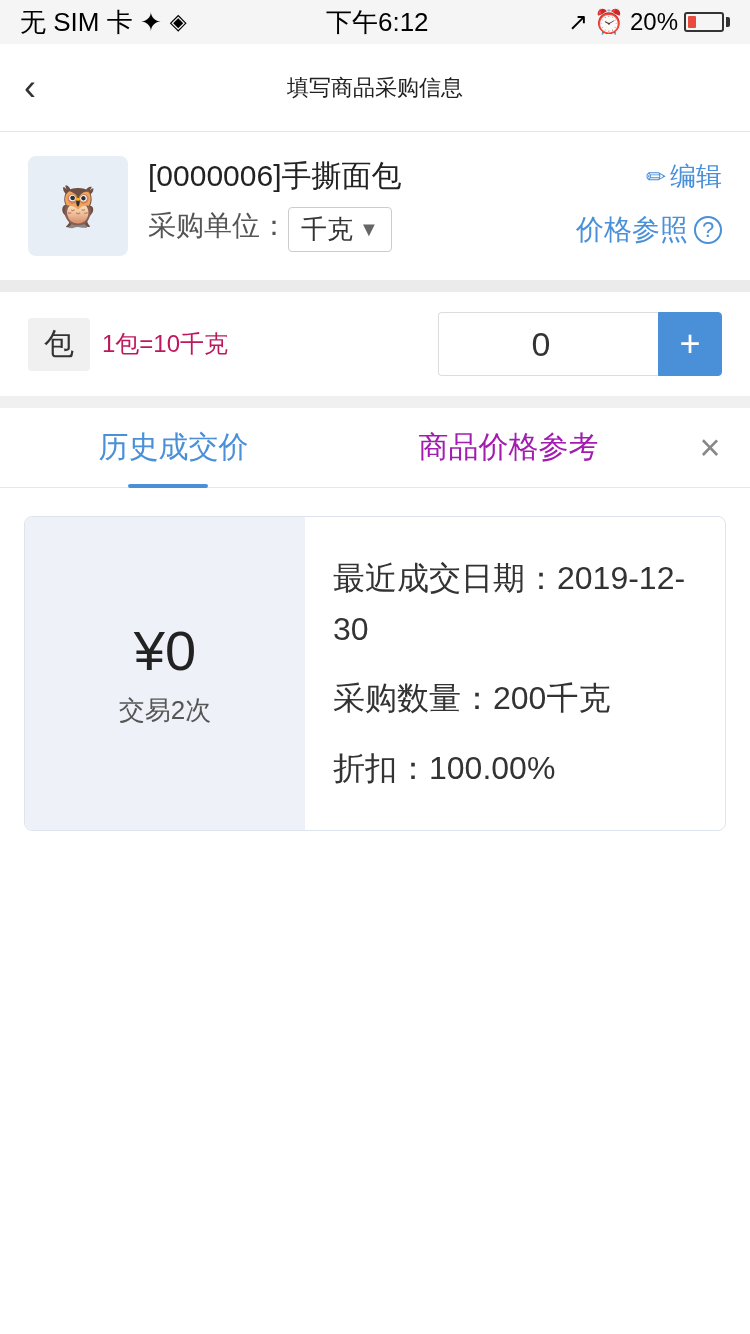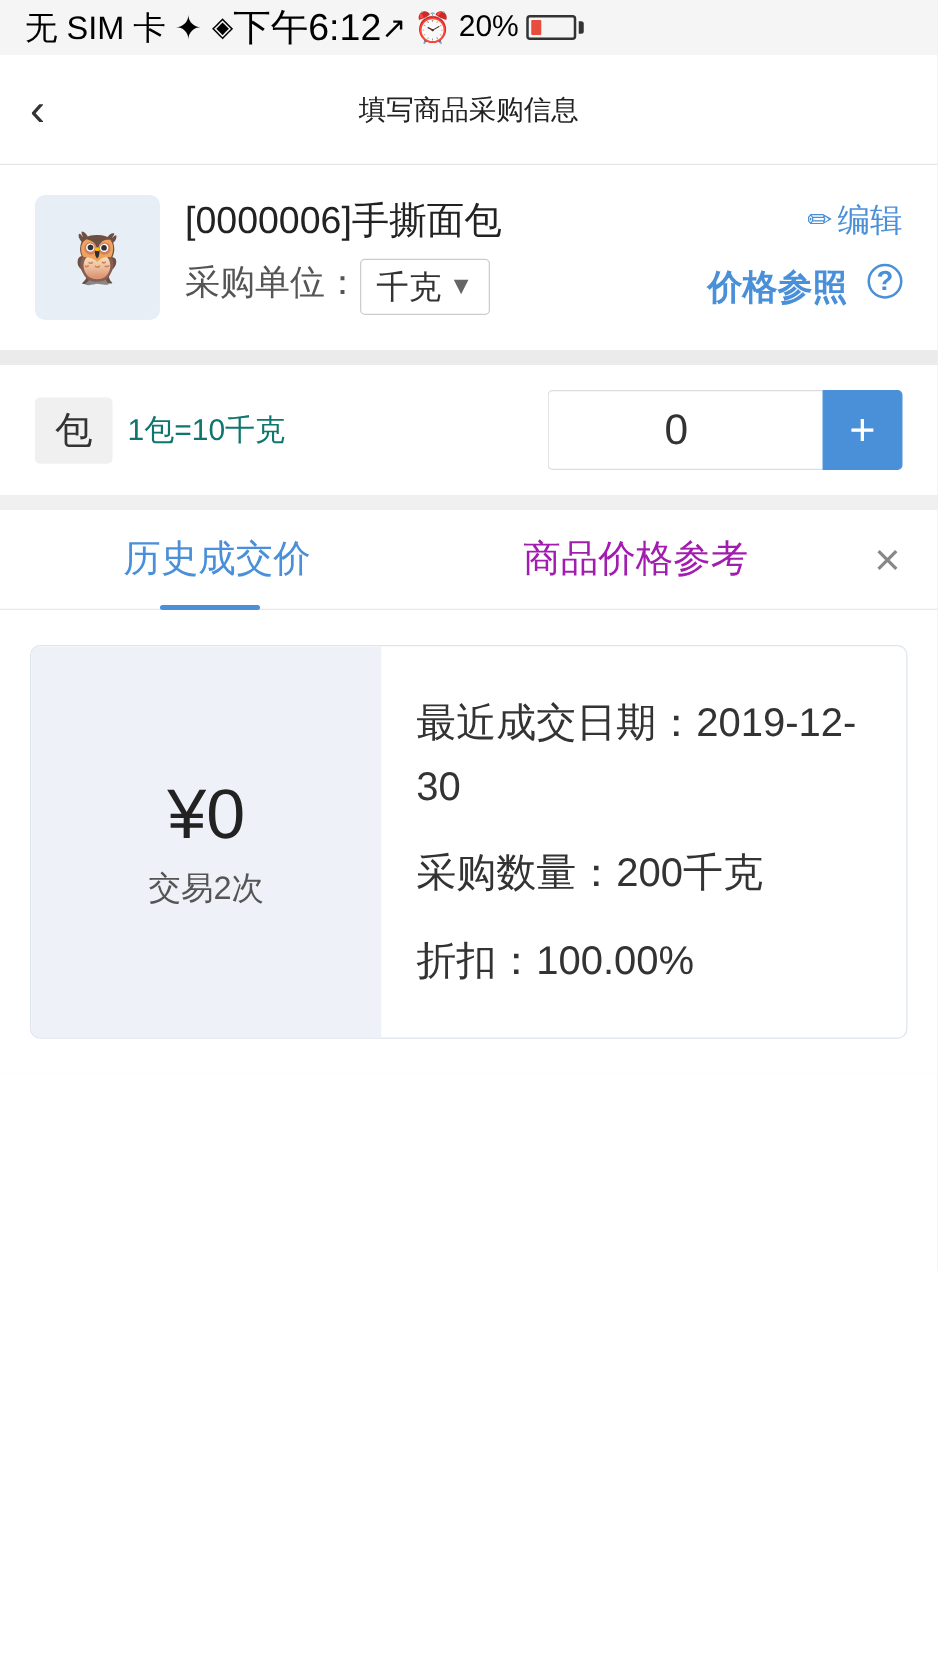--- a/index.html
+++ b/index.html
@@ -13,32 +13,33 @@
       overflow-x: hidden;
     }
 
     
     .status-bar {
       width: 750px;
       height: 44px;
       background: #f5f5f5;
       display: flex;
       align-items: center;
+      justify-content: space-between;
       padding: 12px 20px;
       font-size: 28px;
       font-weight: 500;
     }
     .status-left {
       display: flex;
       align-items: center;
       gap: 8px;
       font-size: 26px;
     }
     .status-center {
-      font-size: 30px;
+      font-size: 26px;
       font-weight: 500;
     }
     .status-right {
       display: flex;
       align-items: center;
       gap: 6px;
       font-size: 24px;
     }
     .battery-icon {
       display: inline-flex;
@@ -165,26 +166,25 @@
       font-size: 26px;
       color: #333;
       cursor: pointer;
     }
     .unit-dropdown-arrow {
       font-size: 20px;
       color: #666;
     }
     .price-ref {
       display: flex;
-      align-items: flex-start;
-      gap: 16px;
+      align-items: center;
+      gap: 6px;
       font-size: 28px;
       color: #4a90d9;
       cursor: pointer;
-      font-weight: bold;
     }
     .price-ref-help {
       width: 28px;
       height: 28px;
       border: 2px solid #4a90d9;
       border-radius: 50%;
       display: flex;
       align-items: center;
       justify-content: center;
       font-size: 22px;
@@ -213,21 +213,21 @@
     .qty-unit-badge {
       background: #f0f0f0;
       border-radius: 4px;
       padding: 6px 16px;
       font-size: 30px;
       color: #333;
       font-weight: 500;
     }
     .qty-note {
       font-size: 24px;
-      color: #0f766e;
+      color: #be185d;
     }
     .quantity-input-group {
       display: flex;
       align-items: center;
       gap: 0;
     }
     .qty-input {
       width: 220px;
       height: 64px;
       border: 1px solid #ddd;

